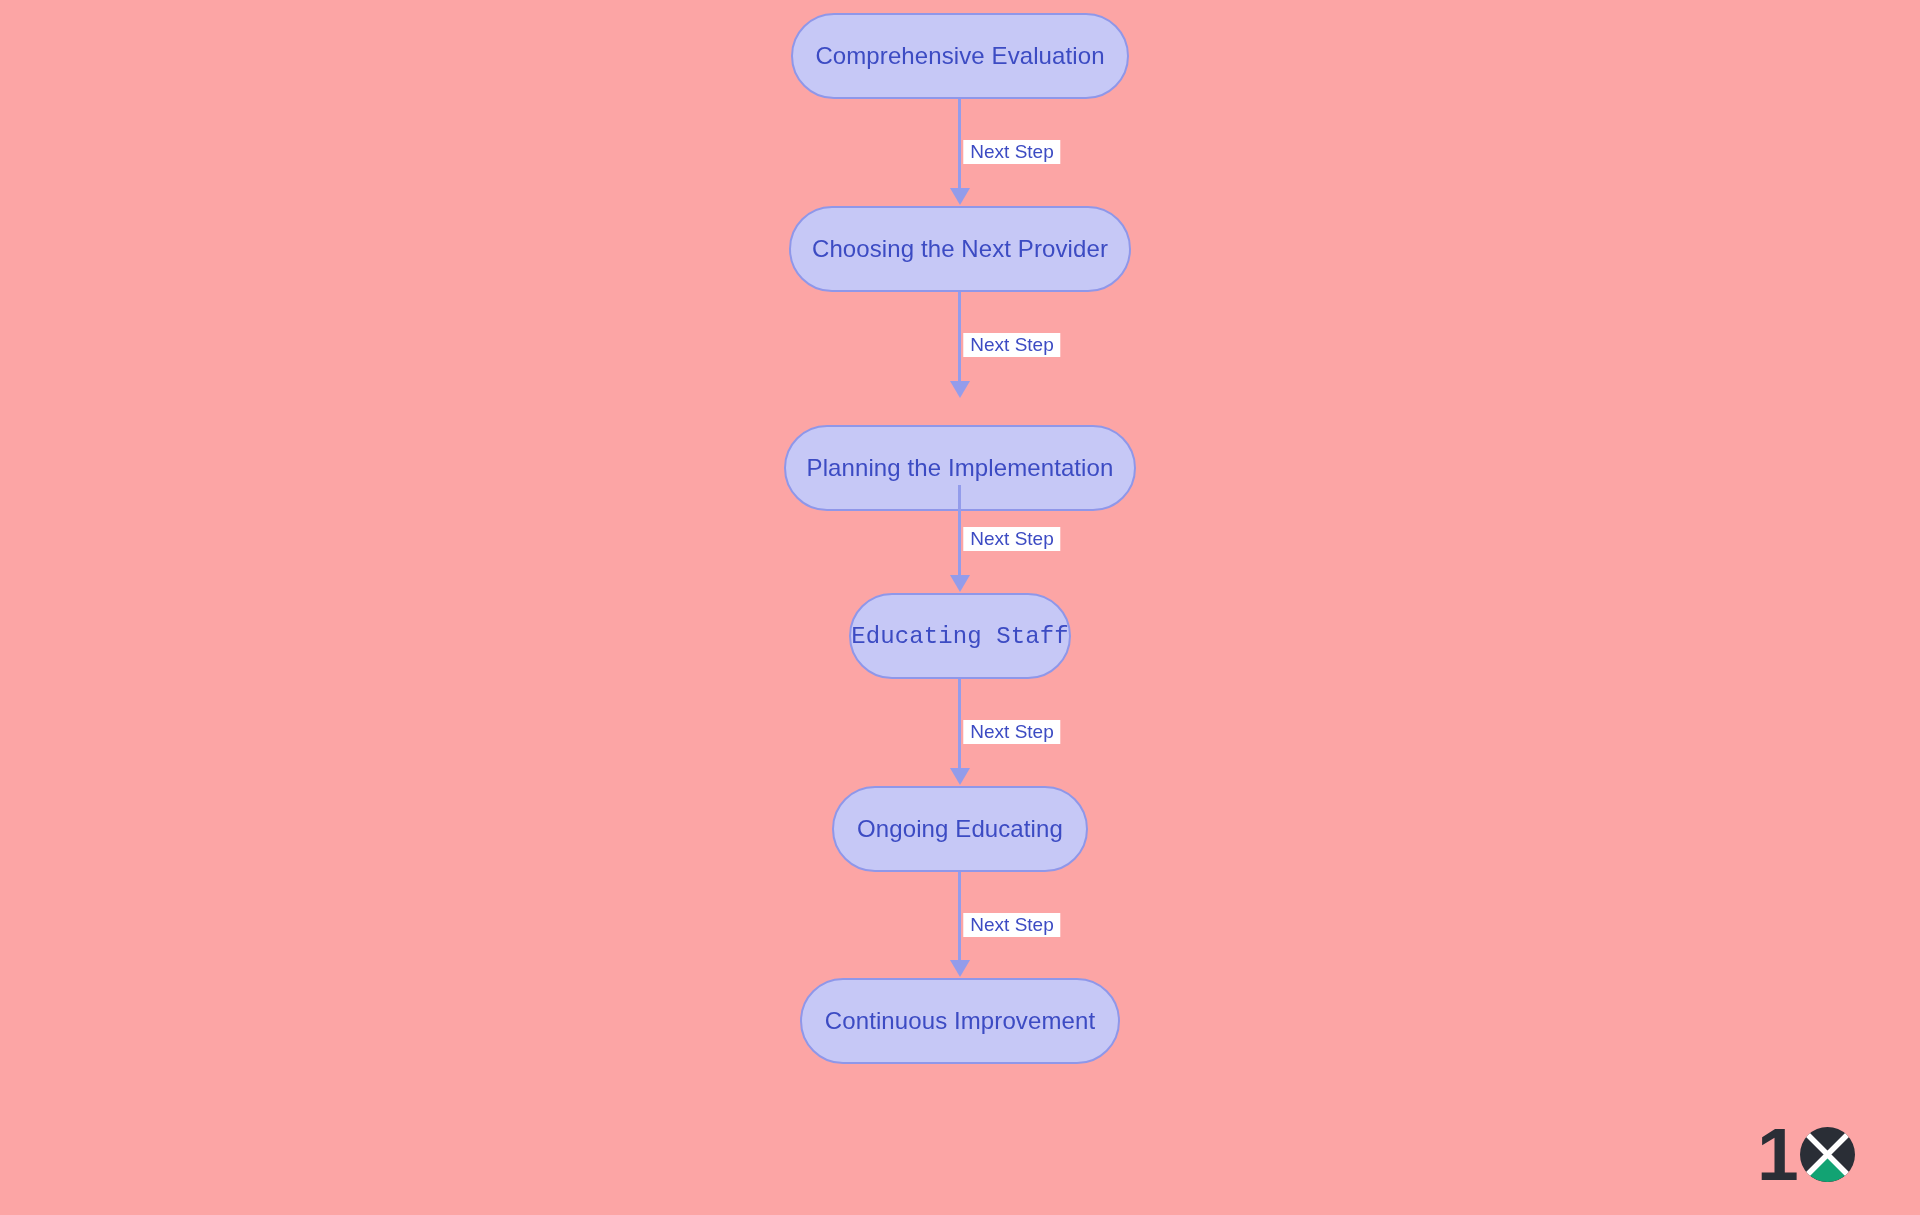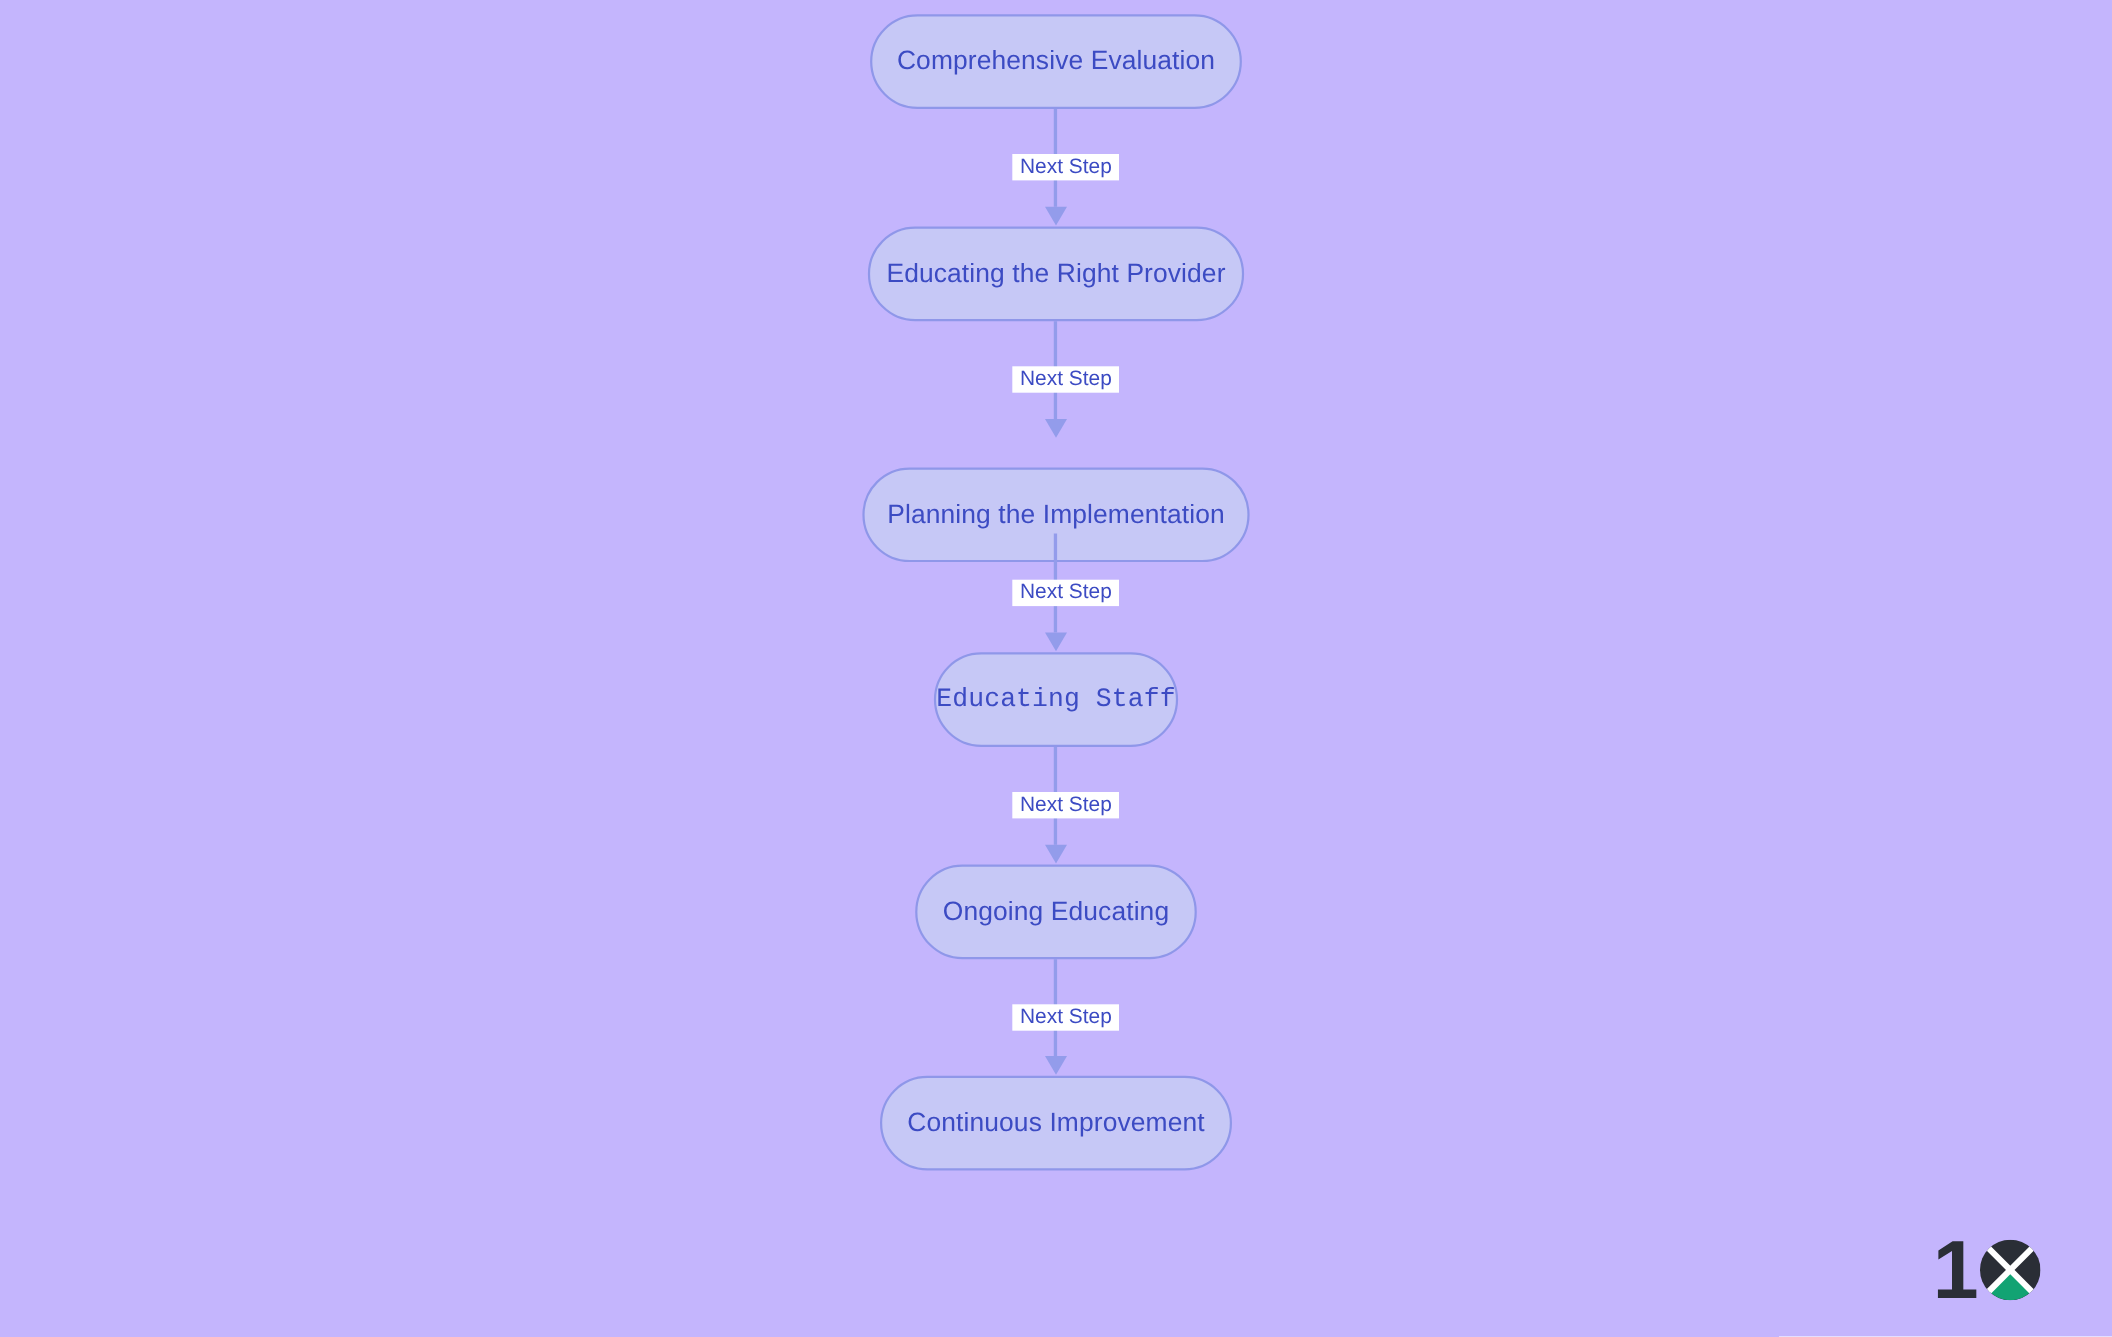--- a/index.html
+++ b/index.html
@@ -3,21 +3,21 @@
 <meta charset="utf-8">
 <style>
   * { margin: 0; padding: 0; box-sizing: border-box; }
   html, body { background: #ffffff; }
   body { font-family: "Liberation Sans", sans-serif; }
 
   .canvas {
     position: relative;
     width: 1920px;
     height: 1215px;
-    background: #c4b5fd;
+    background: #fca5a5;
     overflow: hidden;
   }
 
   .flow-node {
     position: absolute;
     height: 86px;
     display: flex;
     align-items: center;
     justify-content: center;
     background: #c6c8f6;
@@ -42,21 +42,21 @@
     left: 950px;
     width: 0;
     height: 0;
     border-left: 10px solid transparent;
     border-right: 10px solid transparent;
     border-top: 17px solid #939ceb;
   }
 
   .connector-label {
     position: absolute;
-    left: 969px;
+    left: 1012px;
     transform: translate(-50%, -50%);
     background: #ffffff;
     padding: 1px 7px;
     color: #3c4bc3;
     font-size: 19px;
     white-space: nowrap;
   }
 
   .brand-logo {
     position: absolute;
@@ -83,21 +83,21 @@
 
   <div class="flow-node" style="top:13px; left:791px; width:338px;">
     <span>Comprehensive Evaluation</span>
   </div>
 
   <div class="connector-line" style="top:99px; height:89px;"></div>
   <div class="arrowhead" style="top:188px;"></div>
   <div class="connector-label" style="top:152px;">Next Step</div>
 
   <div class="flow-node" style="top:206px; left:789px; width:342px;">
-    <span>Educating the Right Provider</span>
+    <span>Choosing the Next Provider</span>
   </div>
 
   <div class="connector-line" style="top:292px; height:89px;"></div>
   <div class="arrowhead" style="top:381px;"></div>
   <div class="connector-label" style="top:345px;">Next Step</div>
 
   <div class="flow-node" style="top:399px; left:784px; width:352px;margin-top:26px;">
     <span>Planning the Implementation</span>
   </div>
 

